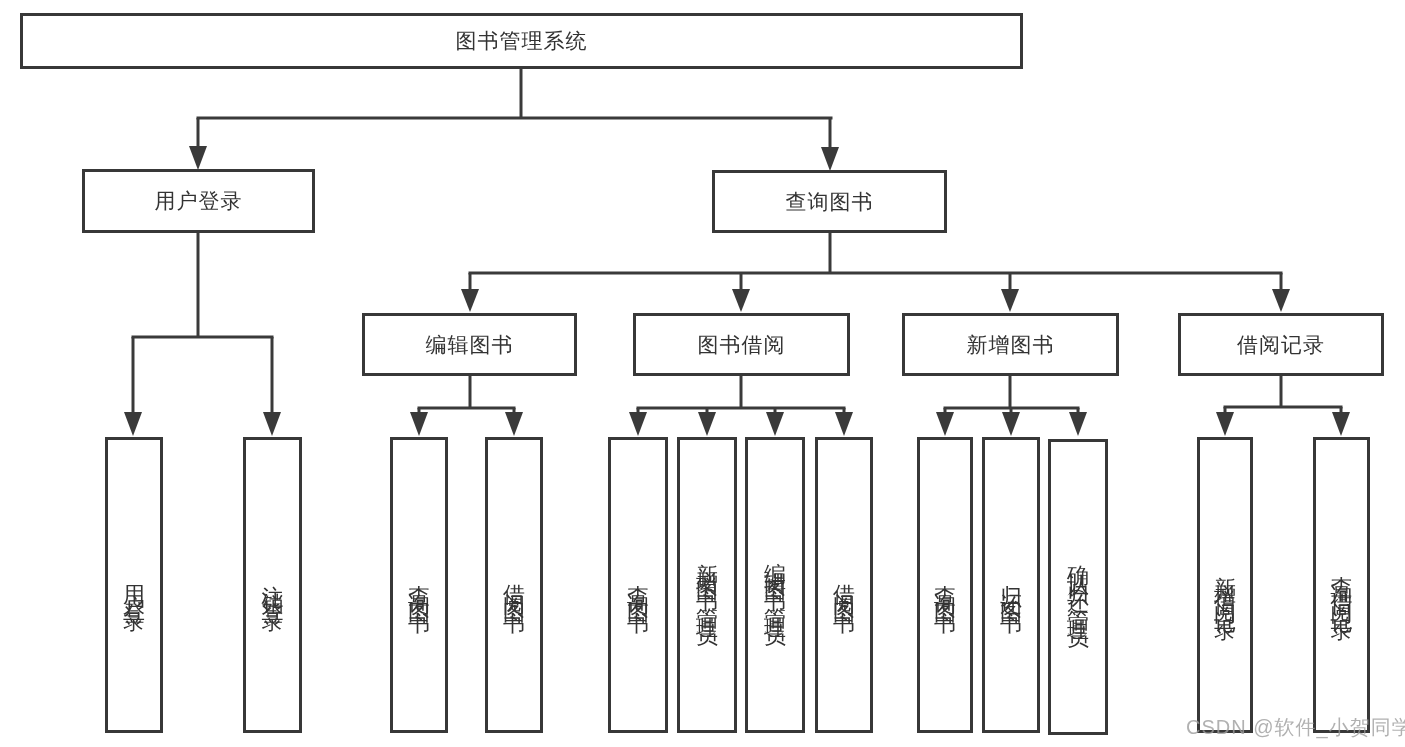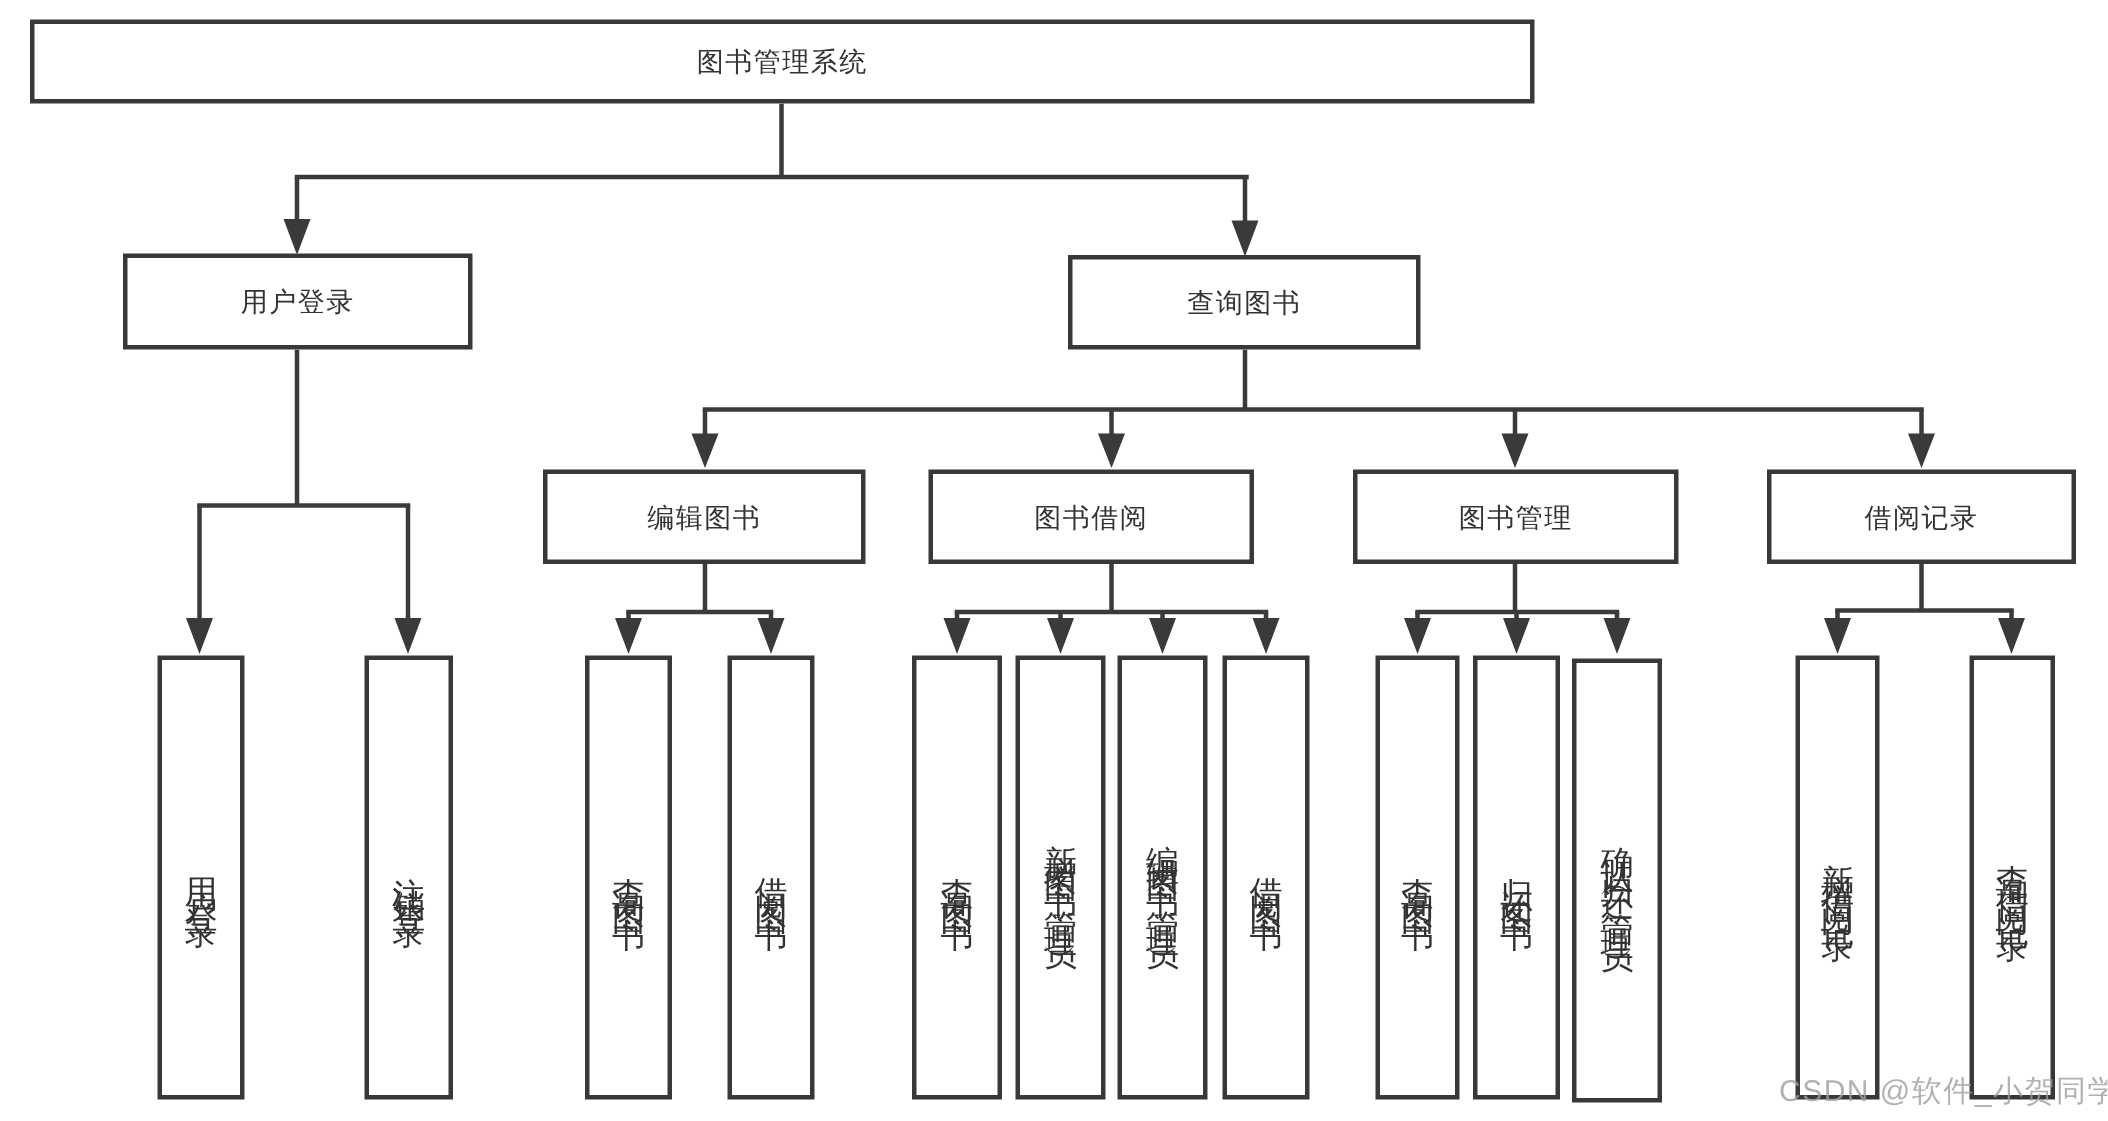--- a/index.html
+++ b/index.html
@@ -16,21 +16,21 @@
   .box{
     position:absolute;
     box-sizing:border-box;
     background:#ffffff;
     border:3px solid #383838;
     display:flex;align-items:center;justify-content:center;
     z-index:2;
     color:#333333;
   }
   .hbox span{
-    font-size:18px;
+    font-size:21px;
     letter-spacing:1px;
     white-space:nowrap;
   }
   .vbox span{
     writing-mode:vertical-rl;
     text-orientation:mixed;
     font-size:22px;
     line-height:1;
     letter-spacing:9px;
     white-space:nowrap;
@@ -134,25 +134,25 @@
   <div class="box hbox" style="left:82px;top:169px;width:233px;height:64px">
     <span>用户登录</span>
   </div>
   <div class="box hbox" style="left:712px;top:170px;width:235px;height:63px">
     <span>查询图书</span>
   </div>
 
   <div class="box hbox" style="left:362px;top:313px;width:215px;height:63px">
     <span>编辑图书</span>
   </div>
-  <div class="box hbox" style="left:619px;top:313px;width:217px;height:63px">
+  <div class="box hbox" style="left:633px;top:313px;width:217px;height:63px">
     <span>图书借阅</span>
   </div>
   <div class="box hbox" style="left:902px;top:313px;width:217px;height:63px">
-    <span>图书管理</span>
+    <span>新增图书</span>
   </div>
   <div class="box hbox" style="left:1178px;top:313px;width:206px;height:63px">
     <span>借阅记录</span>
   </div>
 
   <div class="box vbox" style="left:105px;top:437px;width:58px;height:296px">
     <span>用户登录</span>
   </div>
   <div class="box vbox" style="left:243px;top:437px;width:59px;height:296px">
     <span>注销登录</span>

